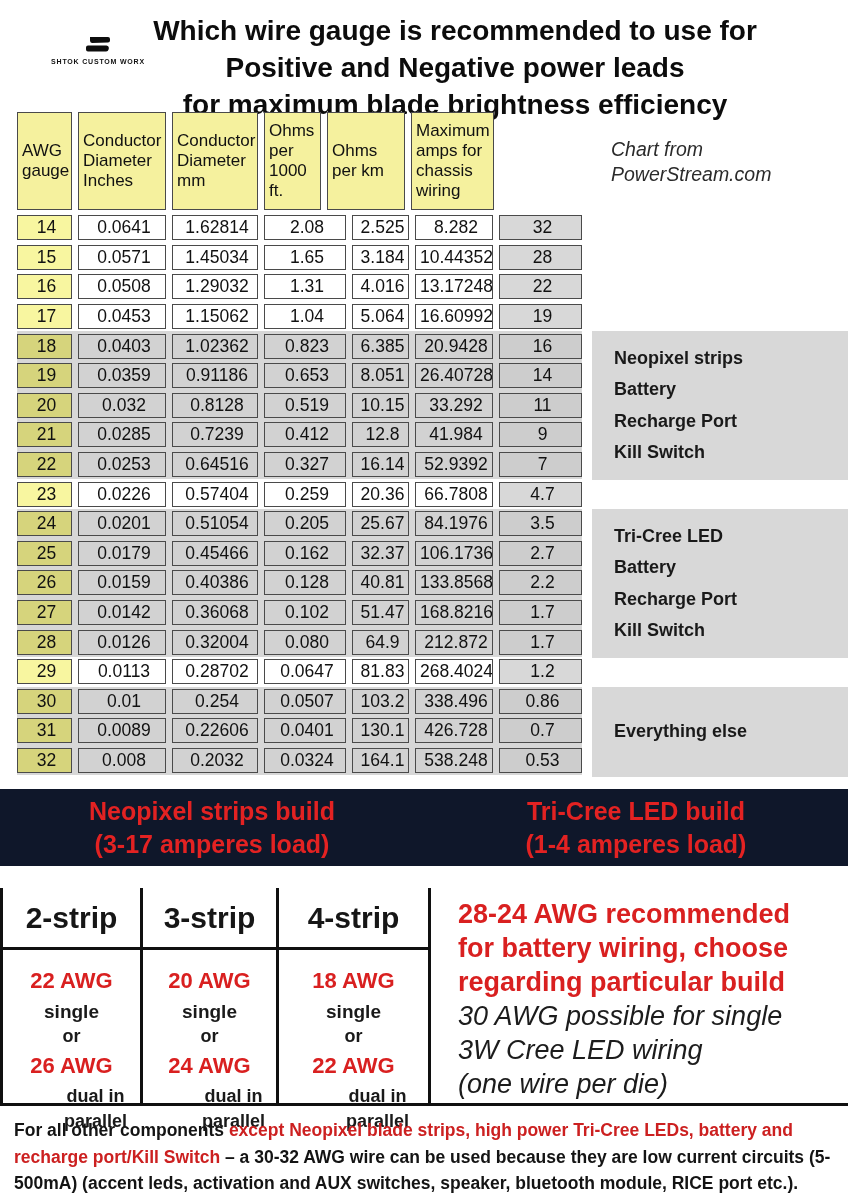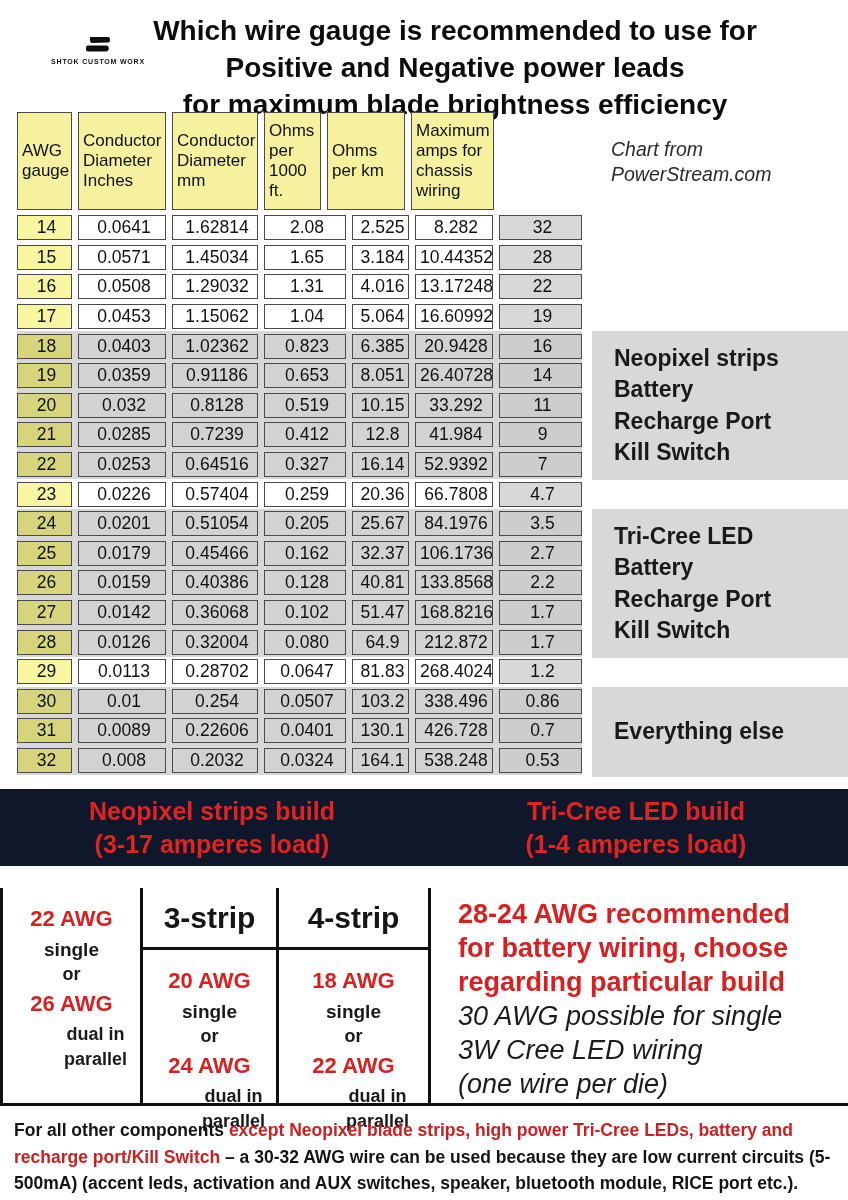--- a/index.html
+++ b/index.html
@@ -29,21 +29,21 @@
            font-size:17.5px; padding-left:4px; overflow:hidden; color:#111; white-space:nowrap; }
   .c0{width:55px}.c1{width:88px}.c2{width:86px}.c3{width:82px}.c4{width:57px}.c5{width:78px}.c6{width:83px}
   .awg-w{background:#f8f6a0}.awg-g{background:#d6d47c}
   .data-w{background:#ffffff}.data-g{background:#d2d2d2}
   .amps-w{background:#d8d8d8}.amps-g{background:#cdcdcd}
 
   
   .band-note { position:absolute; left:592px; width:256px; background:#d8d8d8;
                display:flex; flex-direction:column; justify-content:center;
                padding-left:22px; box-sizing:border-box;
-               font-size:23px; line-height:31.5px; font-weight:600; color:#191919; }
+               font-size:18px; line-height:31.5px; font-weight:600; color:#191919; }
   .bn1 { top:331px; height:149px; }
   .bn2 { top:509px; height:149px; }
   .bn3 { top:687px; height:90px; }
 
   
   .banner { position:absolute; left:0; top:789px; width:848px; height:77px; background:#0f172a;
             display:flex; }
   .banner-col { width:50%; display:flex; flex-direction:column; justify-content:center;
                 text-align:center; color:#e32222; font-weight:700; font-size:25px; line-height:33px; }
 
@@ -303,20 +303,21 @@
     </div>
     <div class="banner-col">
       <div>Tri-Cree LED build</div>
       <div>(1-4 amperes load)</div>
     </div>
   </div>
 
   <div class="lower">
     <div class="build" id="build-cols">
         <div class="bt-col">
+          <div class="bt-head">2-strip</div>
           <div class="bt-body">
             <div class="bt-awg">22 AWG</div>
             <div class="bt-sub">single</div>
             <div class="bt-or">or</div>
             <div class="bt-awg">26 AWG</div>
             <div class="bt-sub2">dual in parallel</div>
           </div>
         </div>
         <div class="bt-col">
           <div class="bt-head">3-strip</div>

